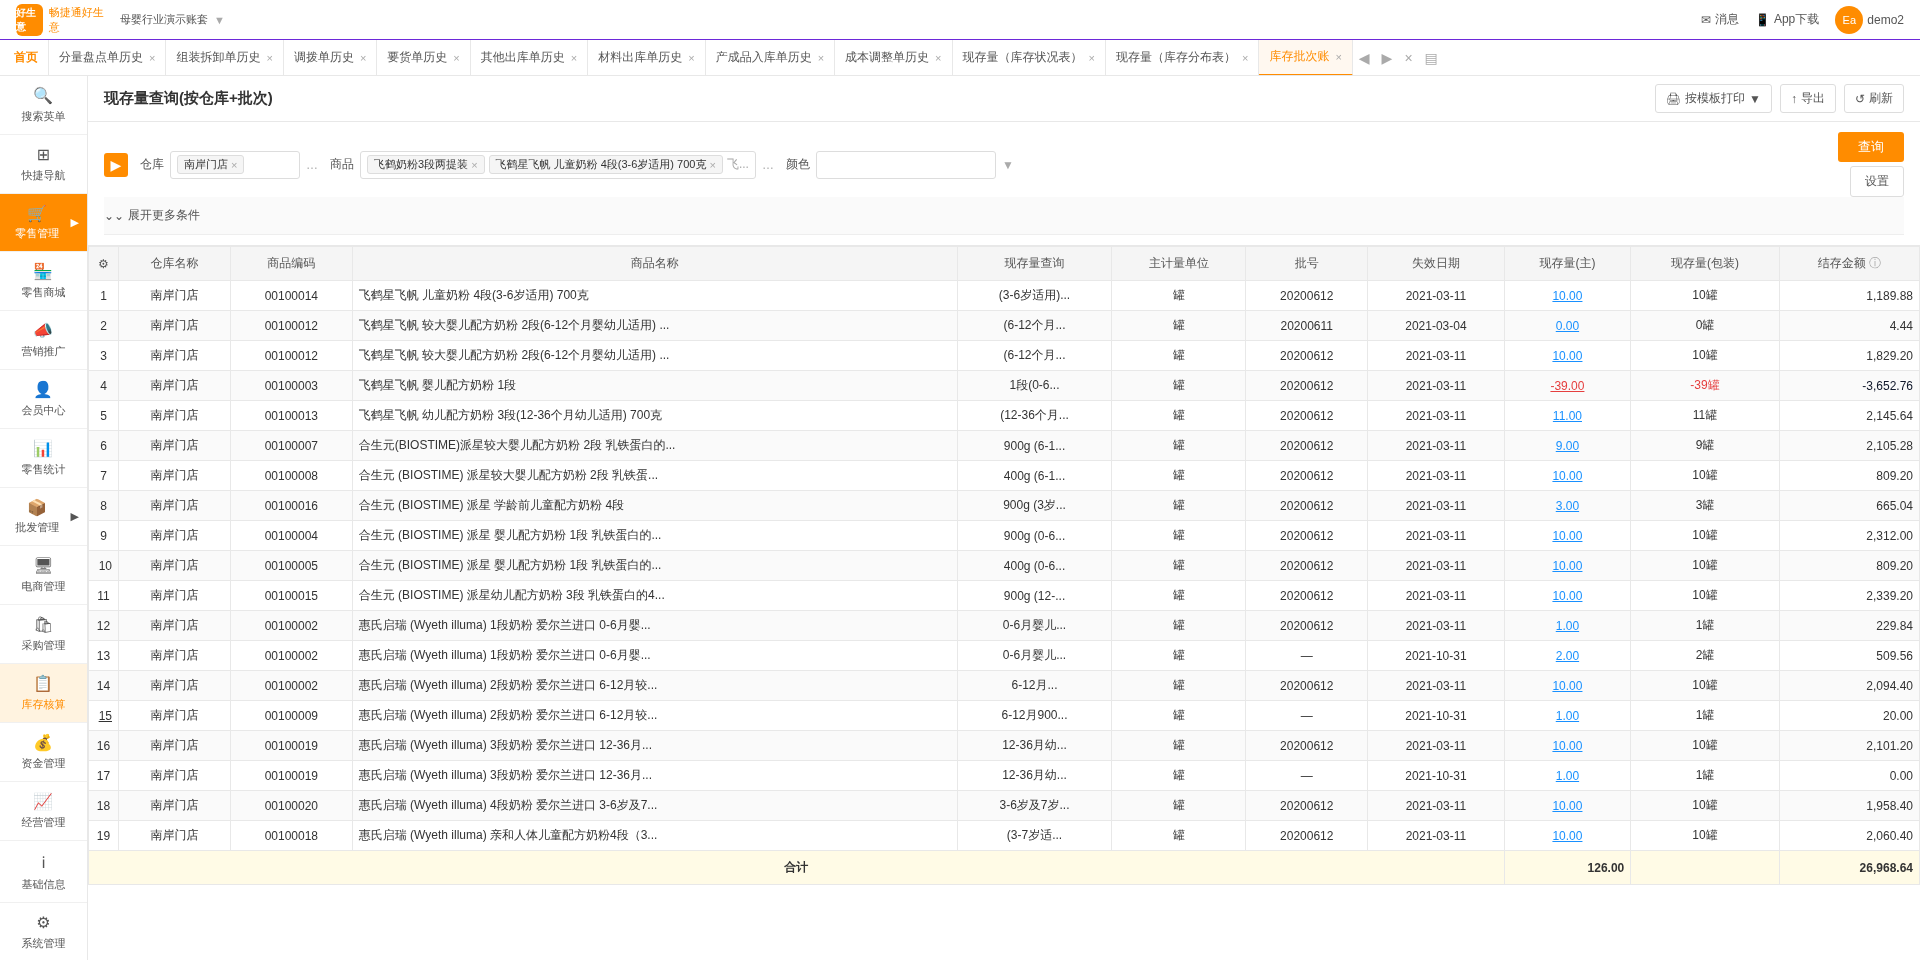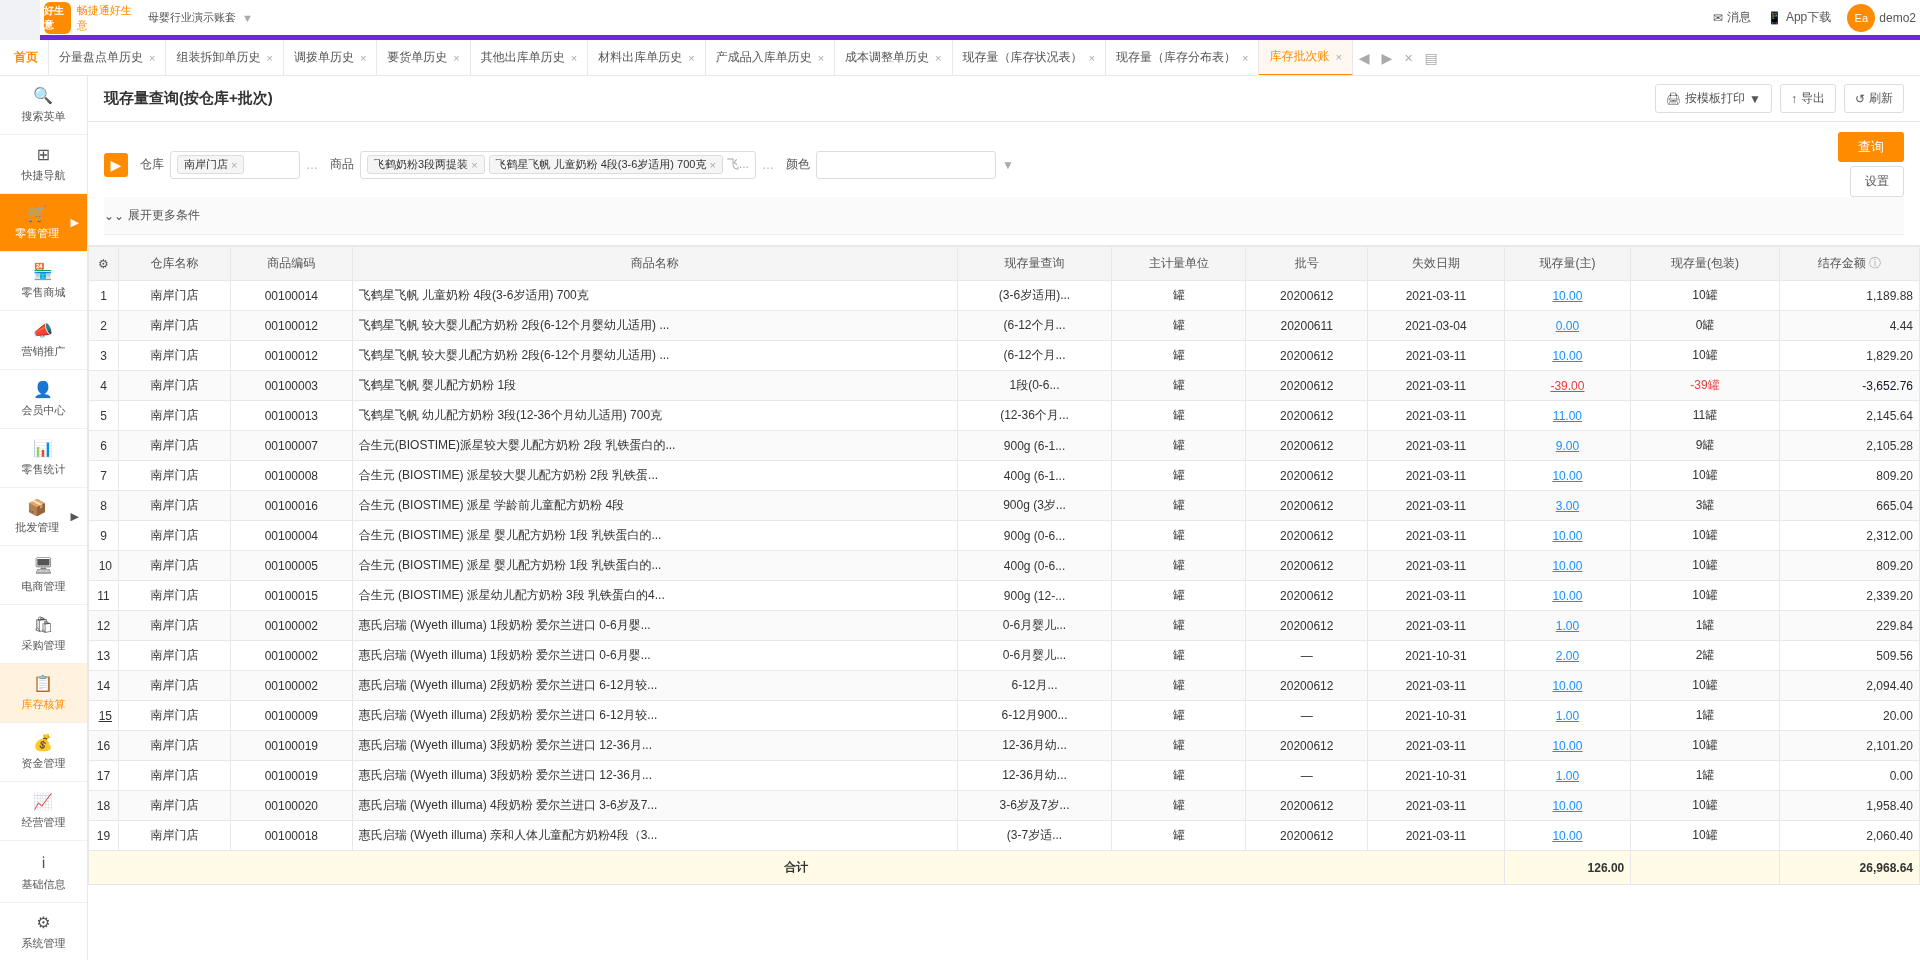--- a/index.html
+++ b/index.html
@@ -1,22 +1,22 @@
 <!DOCTYPE html>
 <html><head>
   <meta charset="utf-8">
   <style>
     * { box-sizing: border-box; margin: 0; padding: 0; }
     body { font-family: 'Microsoft YaHei', Arial, sans-serif; font-size: 12px; background: #f0f2f5; color: #333; overflow: hidden; }
 
     
     .top-bar {
       display: flex; align-items: center; height: 40px;
-      background: #fff; border-bottom: 5px solid #6d28d9;
-      padding: 0 4px; gap: 16px; margin-left: 40px;
+      background: #fff; border-bottom: 1px solid #6d28d9;
+      padding: 0 16px; gap: 16px;
     }
     .logo-area { display: flex; align-items: center; gap: 6px; width: 88px; flex-shrink: 0; }
     .logo-icon { width: 32px; height: 32px; background: #ff8c00; border-radius: 6px; display: flex; align-items: center; justify-content: center; color: #fff; font-size: 10px; font-weight: bold; }
     .logo-text { font-size: 11px; color: #ff8c00; line-height: 1.3; }
     .system-title { font-size: 11px; color: #555; flex: 1; }
     .top-right { display: flex; align-items: center; gap: 16px; margin-left: auto; }
     .top-btn { display: flex; align-items: center; gap: 4px; font-size: 12px; color: #555; cursor: pointer; }
     .avatar { width: 28px; height: 28px; border-radius: 50%; background: #ff8c00; display: flex; align-items: center; justify-content: center; color: #fff; font-size: 11px; }
 
     

